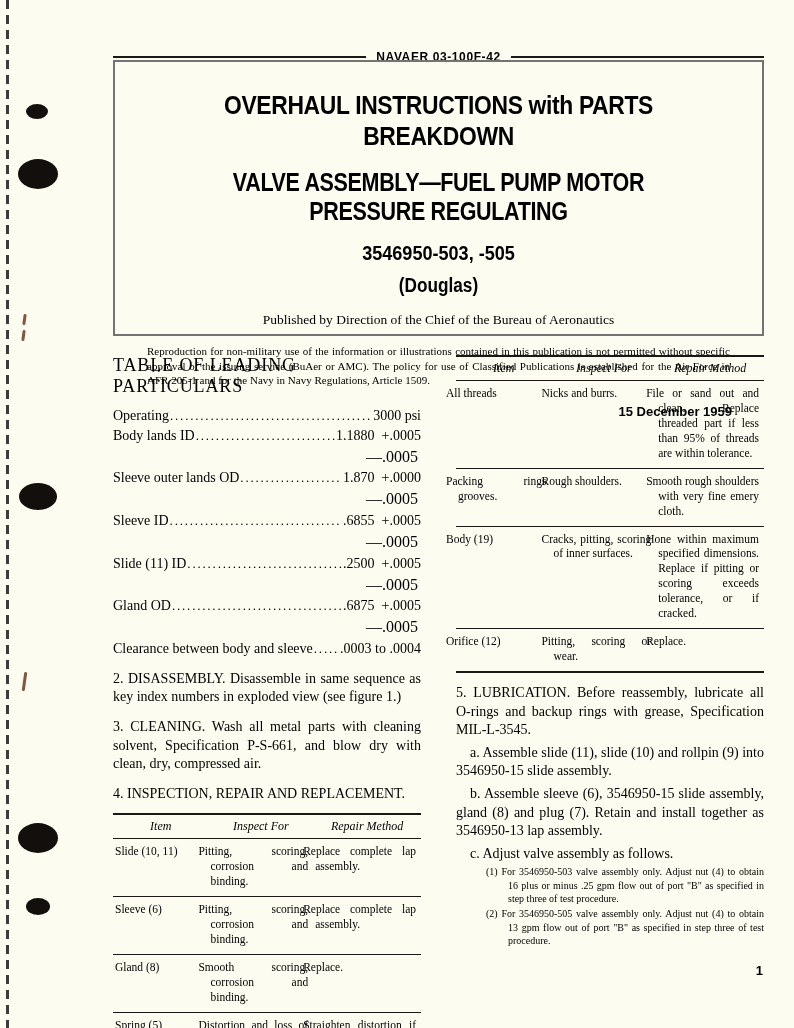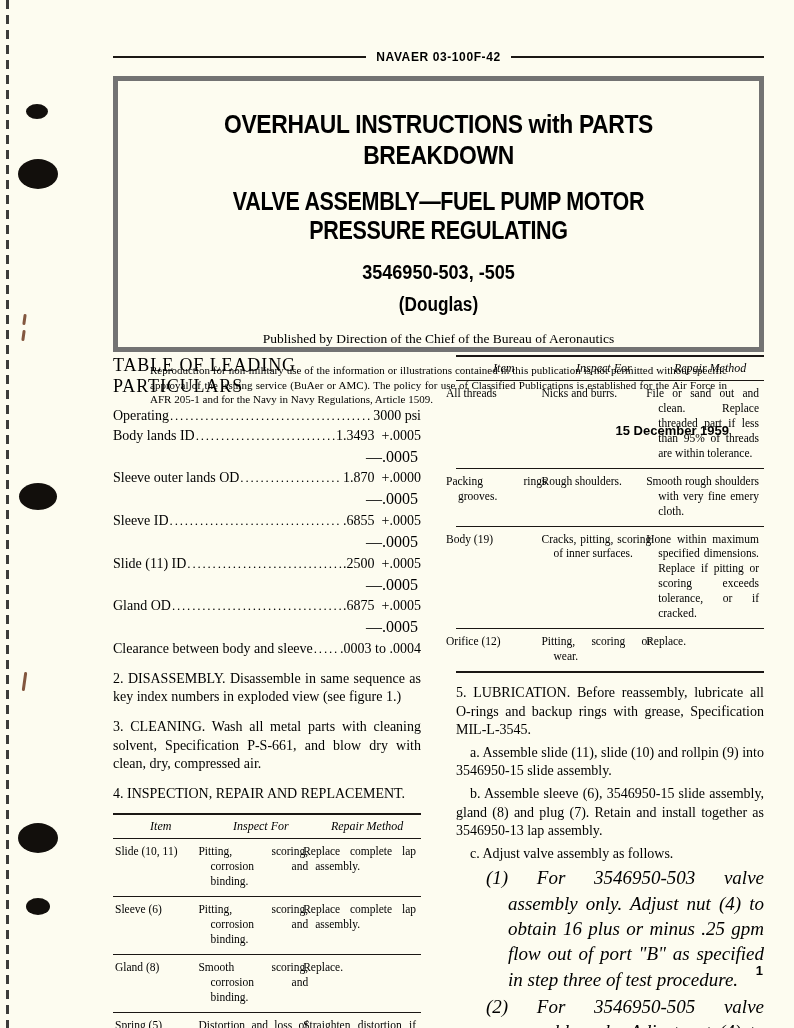--- a/index.html
+++ b/index.html
@@ -67,24 +67,24 @@
     font-weight: bold;
     font-size: 12px;
     letter-spacing: .6px;
     white-space: nowrap;
   }
 
   
   .titlebox {
     position: absolute;
     left: 113px;
-    top: 76px;
+    top: 60px;
     width: 651px;
     height: 276px;
-    border: 5px solid #737373;
+    border: 2px solid #737373;
     box-sizing: border-box;
     padding: 22px 26px 10px 26px;
   }
   .t-main {
     font-family: "Liberation Sans", sans-serif;
     font-weight: bold;
     text-align: center;
     font-size: 26px;
     letter-spacing: -0.4px;
     transform: scaleX(.88);
@@ -189,27 +189,26 @@
   }
   p.para.first { margin-top: 9px; }
   p.sub {
     font-size: 14px;
     line-height: 1.33;
     text-align: justify;
     margin: 4px 0 0 0;
     text-indent: 14px;
   }
   p.subsub {
-    font-size: 19px;
+    font-size: 10px;
     line-height: 1.33;
     text-align: justify;
     margin: 2px 0 0 30px;
     padding-left: 22px;
     text-indent: -22px;
-    font-style: italic;
   }
 
   
   table.insp {
     width: 100%;
     border-collapse: collapse;
     margin-top: 10px;
     font-size: 11.5px;
   }
   table.insp th {
@@ -283,21 +282,21 @@
 
     <div class="tlp-row">
       <span class="tlp-label">Operating</span>
       <span class="tlp-dots">.................................................................</span>
       <span class="tlp-val">3000 psi</span>
     </div>
 
     <div class="tlp-row">
       <span class="tlp-label">Body lands ID</span>
       <span class="tlp-dots">.................................................................</span>
-      <span class="tlp-val">1.3493</span>
+      <span class="tlp-val">1.1880</span>
       <span class="tlp-tol">+.0005</span>
     </div>
     <div class="tlp-tol2">—.0005</div>
 
     <div class="tlp-row">
       <span class="tlp-label">Sleeve outer lands OD</span>
       <span class="tlp-dots">.................................................................</span>
       <span class="tlp-val">1.870</span>
       <span class="tlp-tol">+.0000</span>
     </div>

